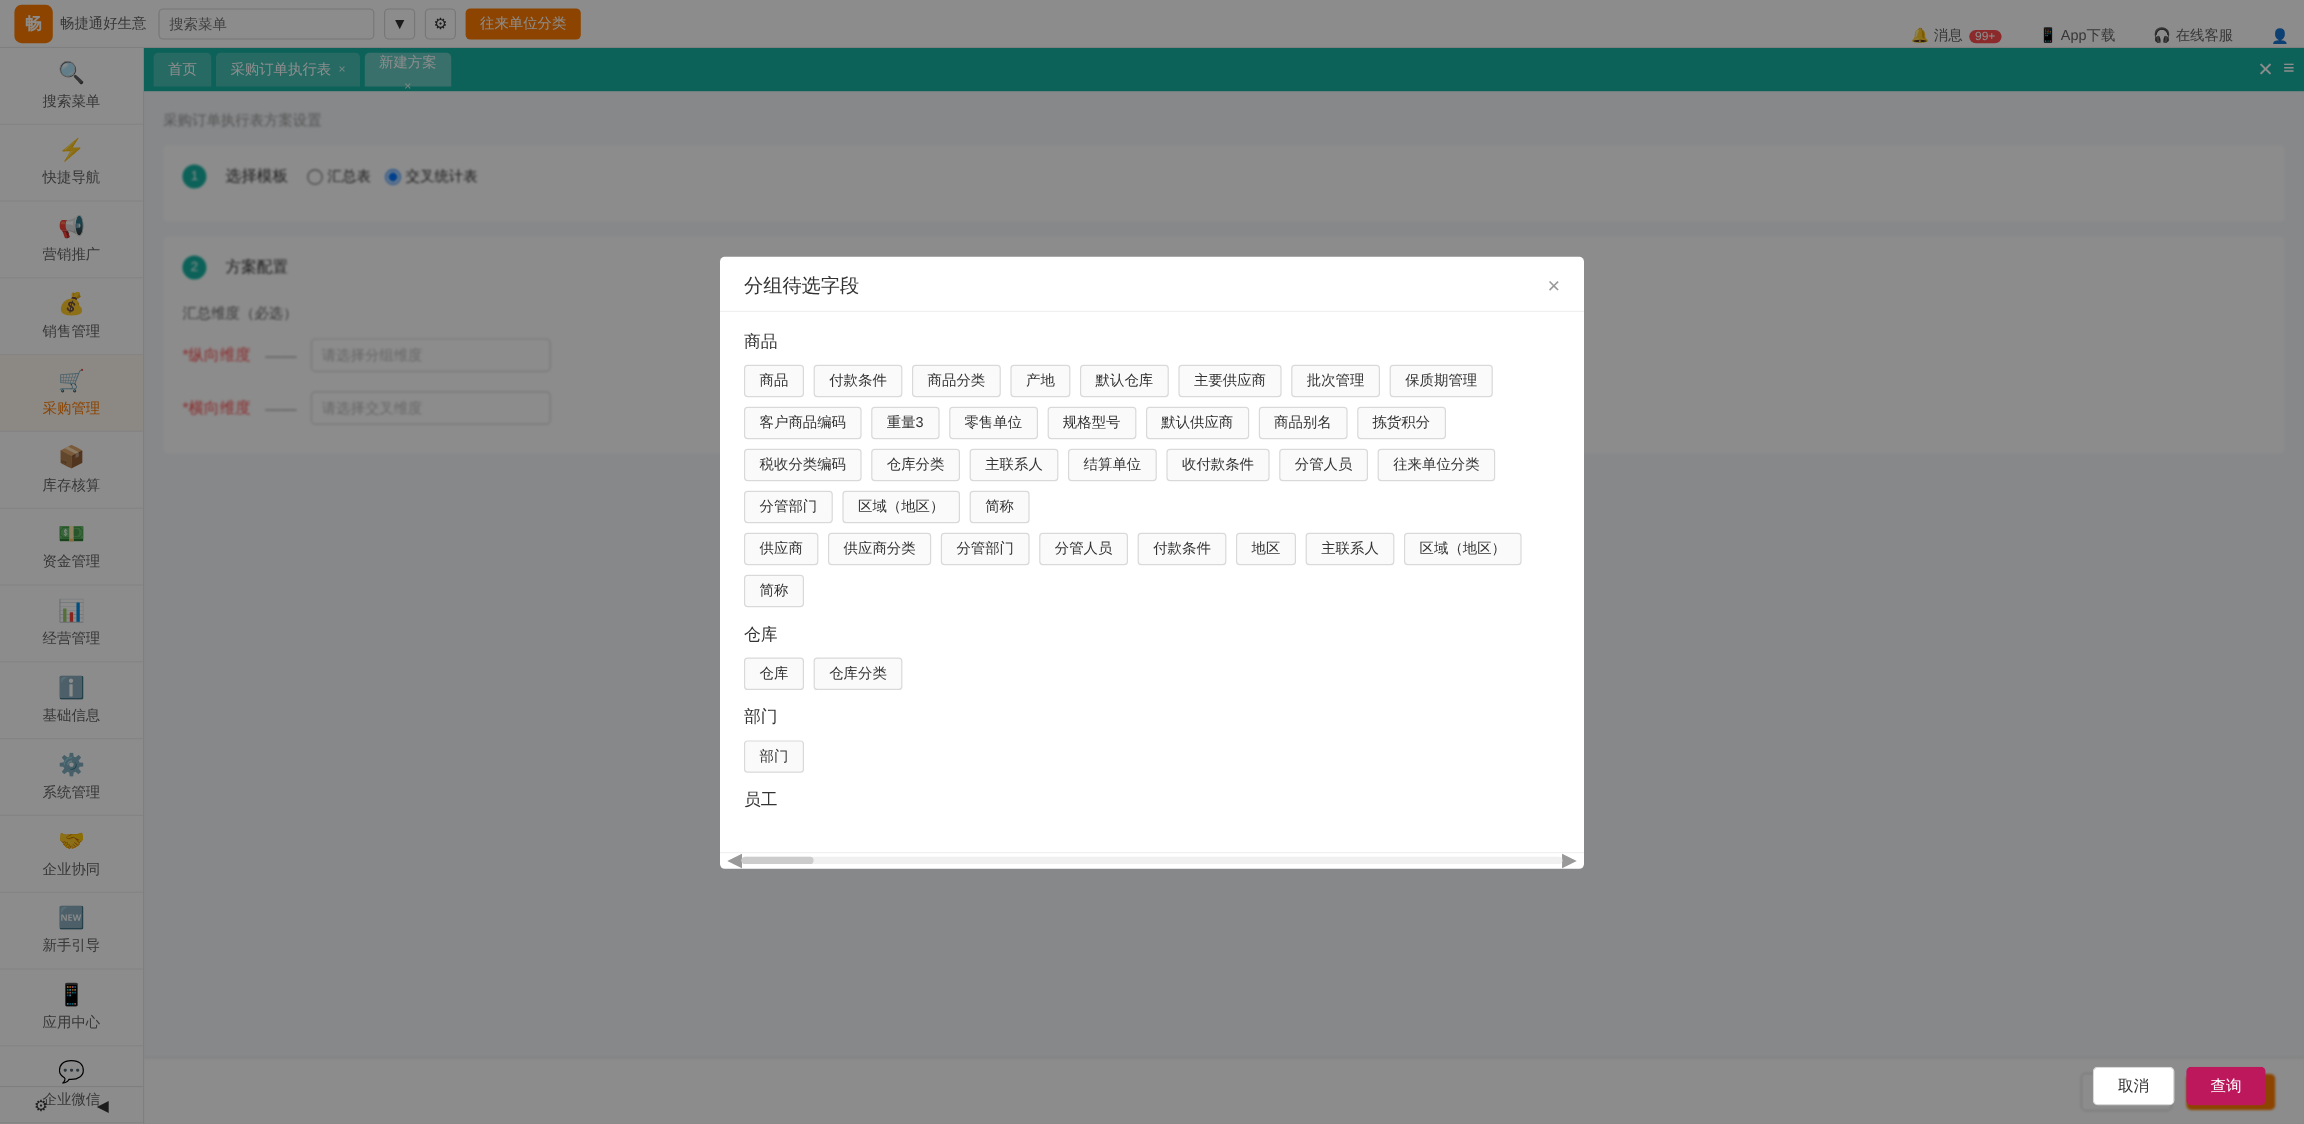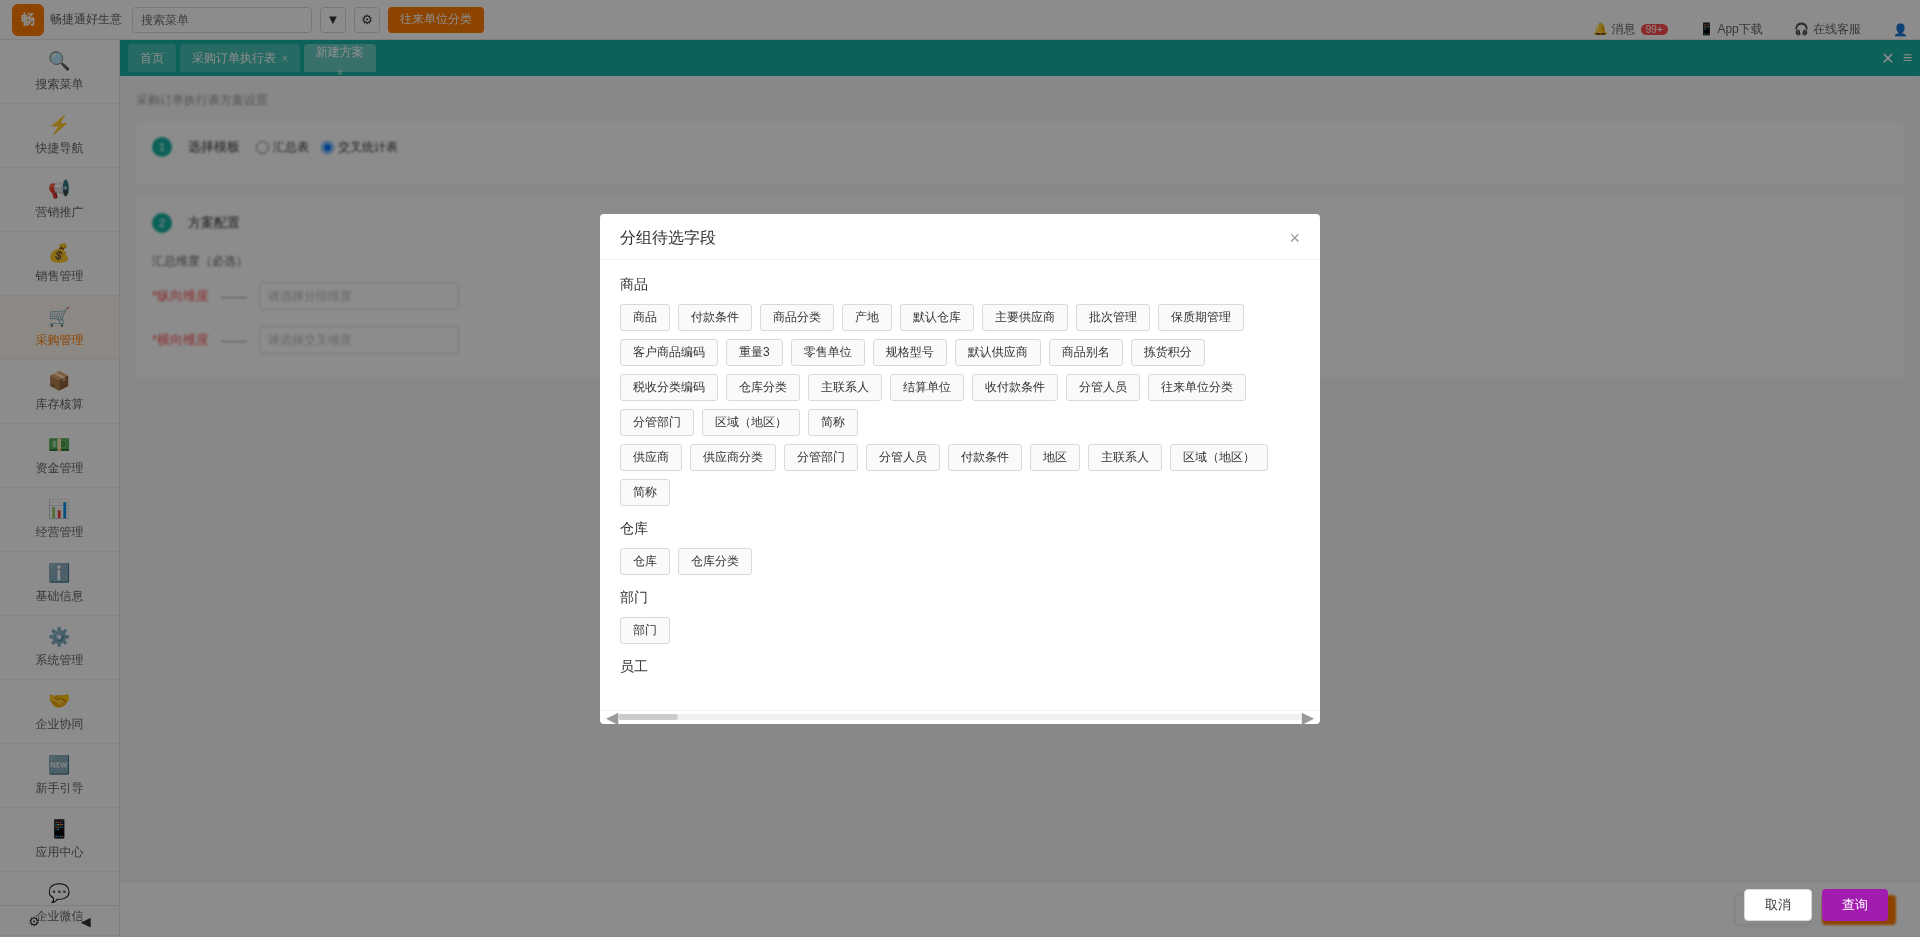--- a/index.html
+++ b/index.html
@@ -67,21 +67,21 @@
 
     
     .fields-grid { display: flex; flex-wrap: wrap; gap: 8px; margin-bottom: 8px; }
     .field-tag { padding: 4px 12px; border: 1px solid #d9d9d9; border-radius: 3px; font-size: 12px; color: #333; cursor: pointer; background: #fafafa; white-space: nowrap; }
 
     
     .modal-hscroll { height: 14px; border-top: 1px solid #f0f0f0; display: flex; align-items: center; padding: 0 6px; }
     .hscroll-bar { flex: 1; height: 6px; background: #f0f0f0; border-radius: 3px; position: relative; }
     .hscroll-thumb { width: 60px; height: 6px; background: #ccc; border-radius: 3px; }
     .btn-cancel { padding: 6px 20px; border: 1px solid #d9d9d9; border-radius: 4px; background: white; cursor: pointer; font-size: 13px; color: #333; }
-    .btn-confirm { padding: 6px 20px; border: none; border-radius: 4px; background: #a21caf; color: white; cursor: pointer; font-size: 13px; }
+    .btn-confirm { padding: 6px 20px; border: none; border-radius: 4px; background: #be185d; color: white; cursor: pointer; font-size: 13px; }
 
     
     .step-row { display: flex; align-items: center; gap: 16px; margin-bottom: 12px; }
     .step-num { width: 20px; height: 20px; border-radius: 50%; background: #17b3a3; color: white; font-size: 11px; display: flex; align-items: center; justify-content: center; }
     .step-label { font-size: 13px; color: #333; }
     .radio-group { display: flex; align-items: center; gap: 12px; }
     .radio-option { display: flex; align-items: center; gap: 4px; font-size: 12px; cursor: pointer; }
 
     .blurred-bg { filter: blur(1px); }
 

